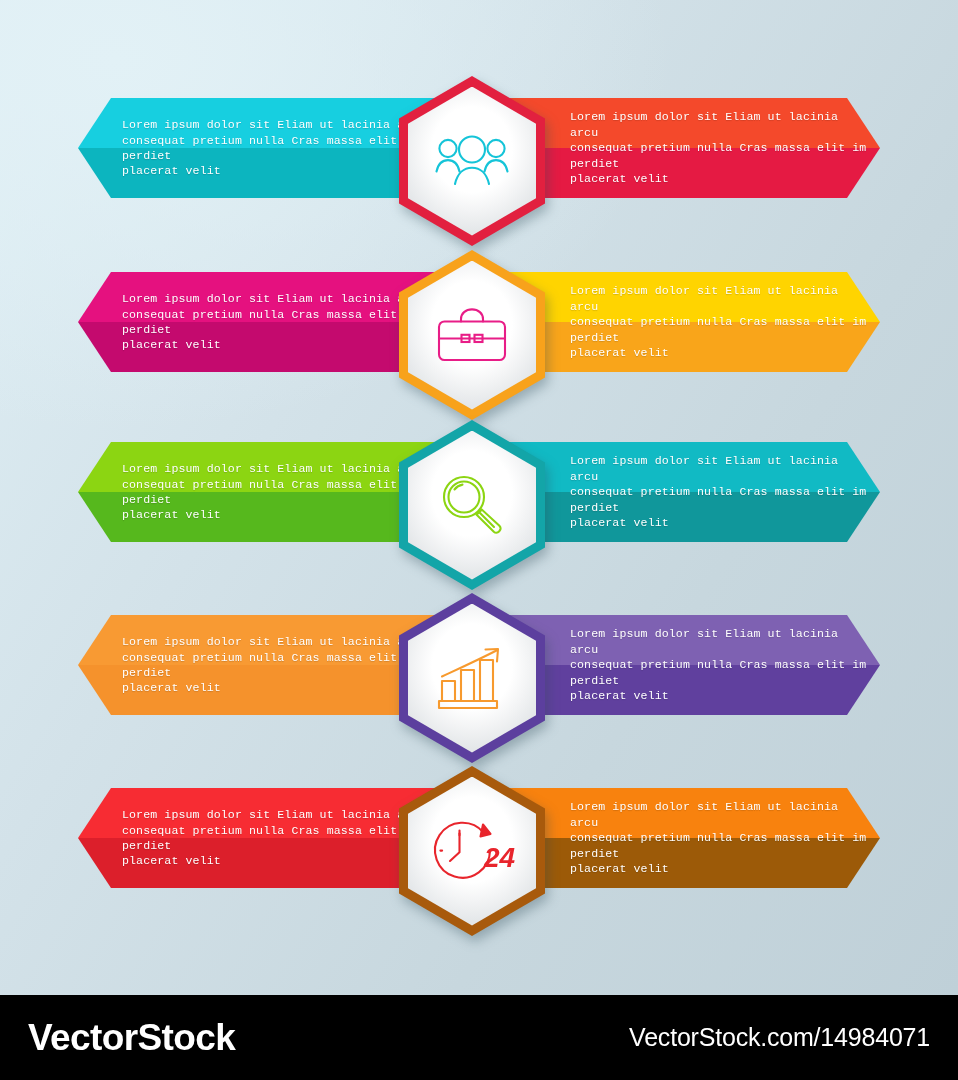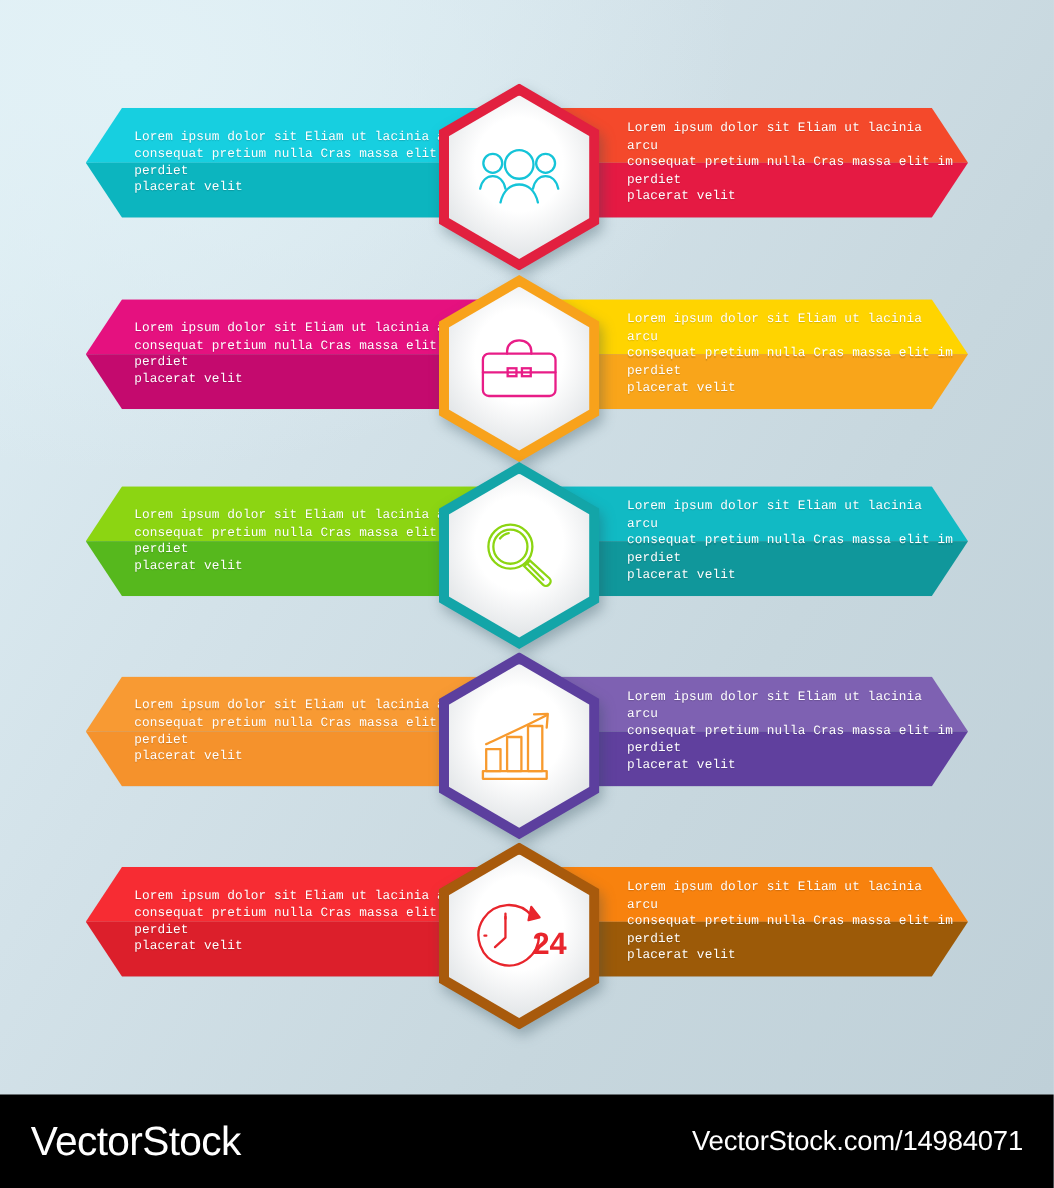--- a/index.html
+++ b/index.html
@@ -70,34 +70,34 @@
     position:absolute;left:0;top:0;width:146px;height:170px;
     clip-path:polygon(50% 0%,100% 25%,100% 75%,50% 100%,0% 75%,0% 25%);
   }
   .hex-in{
     position:absolute;left:9px;top:10.5px;width:128px;height:149px;
     clip-path:polygon(50% 0%,100% 25%,100% 75%,50% 100%,0% 75%,0% 25%);
     background:radial-gradient(ellipse 60% 55% at 50% 42%,#ffffff 0%,#ffffff 52%,#f3f4f5 74%,#e4e7e9 100%);
   }
   .hex-ico{
     position:absolute;left:9px;top:10.5px;width:128px;height:149px;
-    display:flex;align-items:center;justify-content:center;
+    display:flex;align-items:center;justify-content:center;font-style:italic;
   }
   .hex-ico svg{display:block;}
 
   
   .footer{
     position:absolute;left:0;top:995px;width:958px;height:85px;
     background:#000000;
     display:flex;align-items:center;justify-content:space-between;
     padding:0 28px;box-sizing:border-box;
   }
   .brand{
     color:#ffffff;font-family:"Liberation Sans","DejaVu Sans",sans-serif;
-    font-size:37px;font-weight:400;letter-spacing:-.6px;
+    font-size:37px;font-weight:700;letter-spacing:-.6px;
   }
   .urltxt{
     color:#ffffff;font-family:"Liberation Sans","DejaVu Sans",sans-serif;
     font-size:25px;font-weight:400;letter-spacing:-.2px;
   }
 </style>
 </head>
 <body>
 
 <div id="stage">

